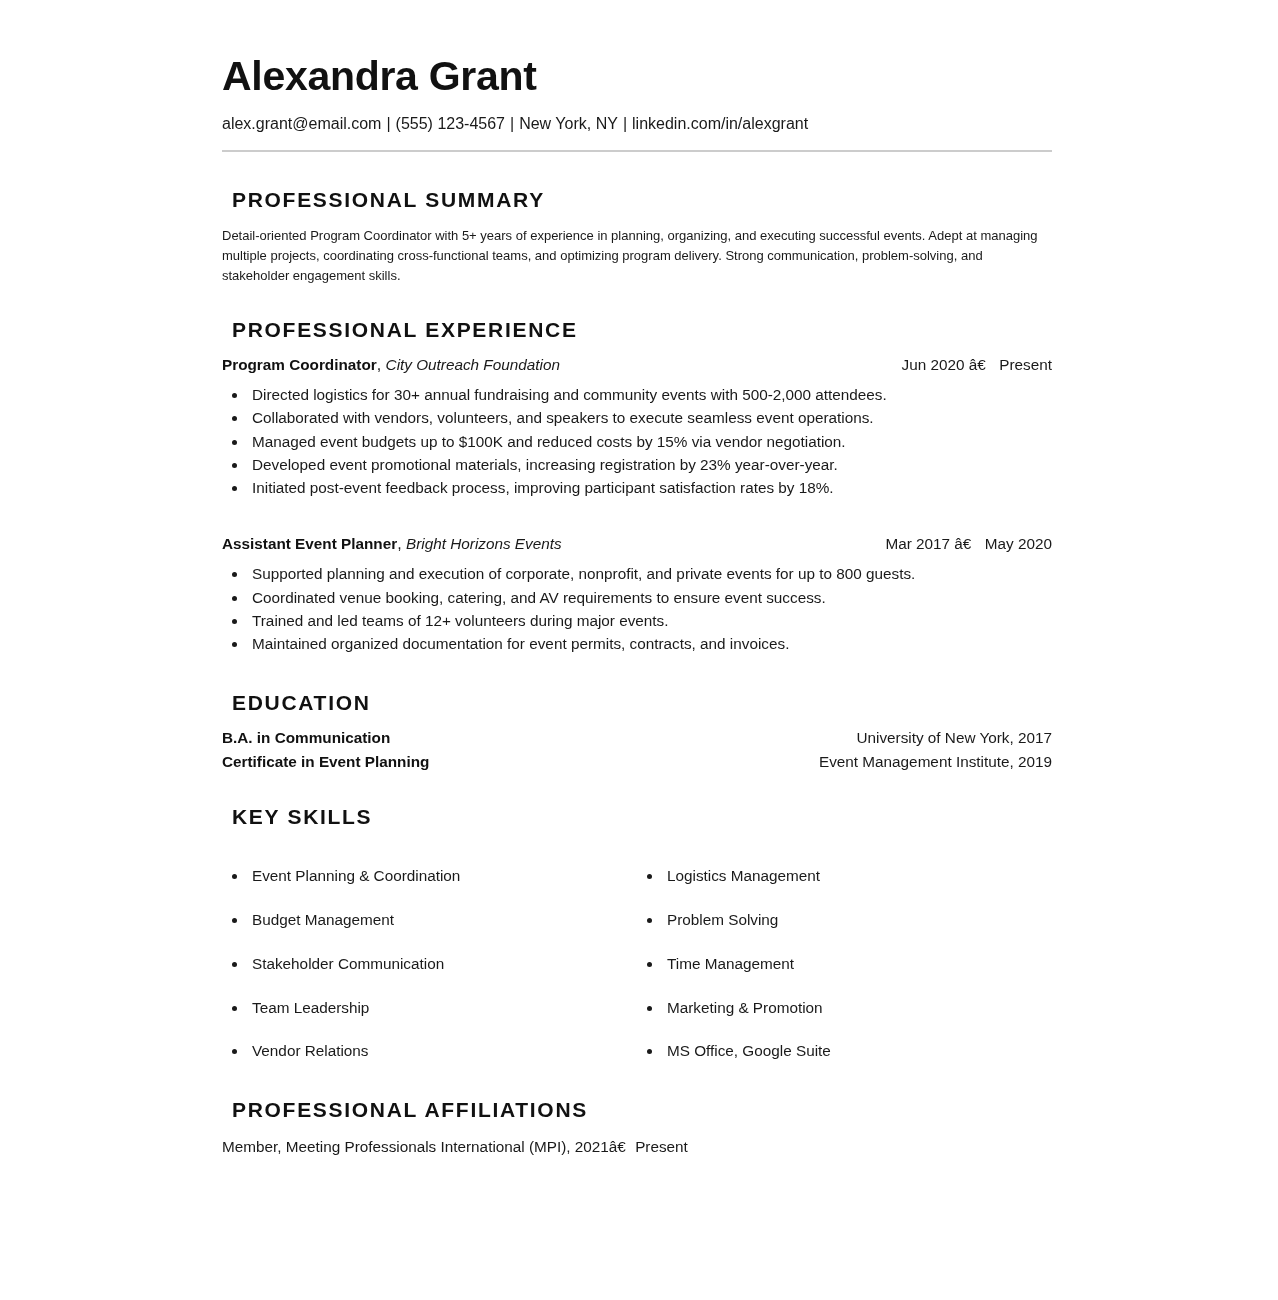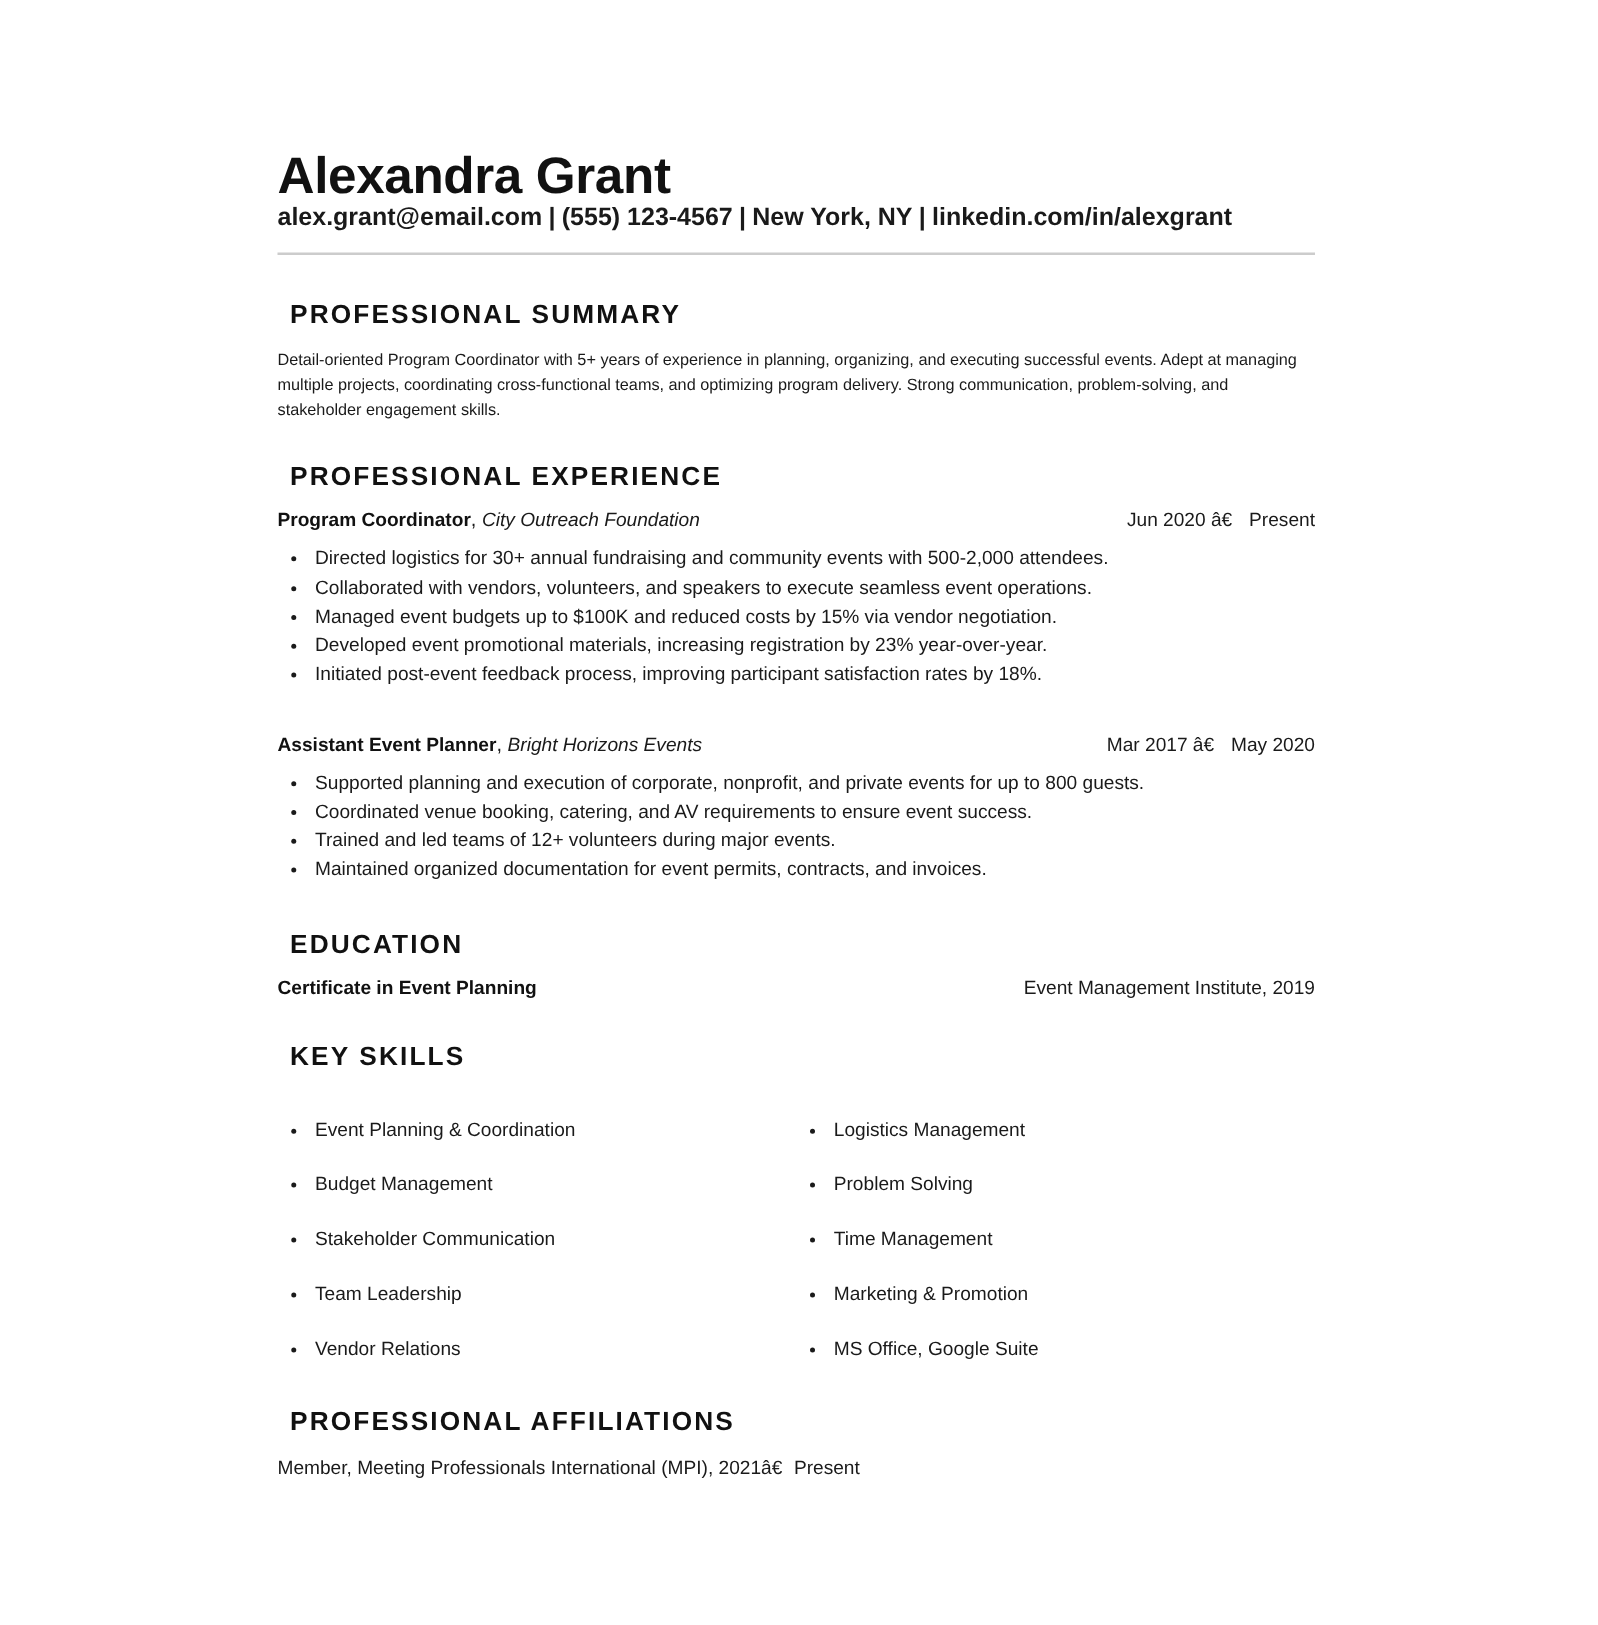--- a/index.html
+++ b/index.html
@@ -28,28 +28,28 @@
   }
 
   
   .name {
     font-size: 41px;
     font-weight: 600;
     line-height: 1;
     letter-spacing: -0.3px;
     color: #111111;
     margin: 0;
-    padding-top: 120px;
+    padding-top: 56px;
   }
   .contact-line {
-    font-size: 20px;
+    font-size: 16px;
     line-height: 1.3;
     color: #1a1a1a;
+    margin-top: 17px;
     white-space: nowrap;
-    font-weight: bold;
   }
   .contact-sep {
     display: inline-block;
     padding: 0 5px;
     color: #1a1a1a;
   }
   .header-rule {
     margin-top: 15px;
     border: 0;
     border-top: 2px solid #cccccc;
@@ -228,20 +228,24 @@
           <li>Supported planning and execution of corporate, nonprofit, and private events for up to 800 guests.</li>
           <li>Coordinated venue booking, catering, and AV requirements to ensure event success.</li>
           <li>Trained and led teams of 12+ volunteers during major events.</li>
           <li>Maintained organized documentation for event permits, contracts, and invoices.</li>
         </ul>
       </div>
     </div>
 
     <div class="section sec-education">
       <h2 class="section-title">EDUCATION</h2>
+      <div class="edu-row">
+        <div class="edu-degree">B.A. in Communication</div>
+        <div class="edu-school">University of New York, 2017</div>
+      </div>
       <div class="edu-row">
         <div class="edu-degree">Certificate in Event Planning</div>
         <div class="edu-school">Event Management Institute, 2019</div>
       </div>
     </div>
 
     <div class="section sec-skills">
       <h2 class="section-title">KEY SKILLS</h2>
       <div class="skills-wrap">
         <div class="skills-col">

